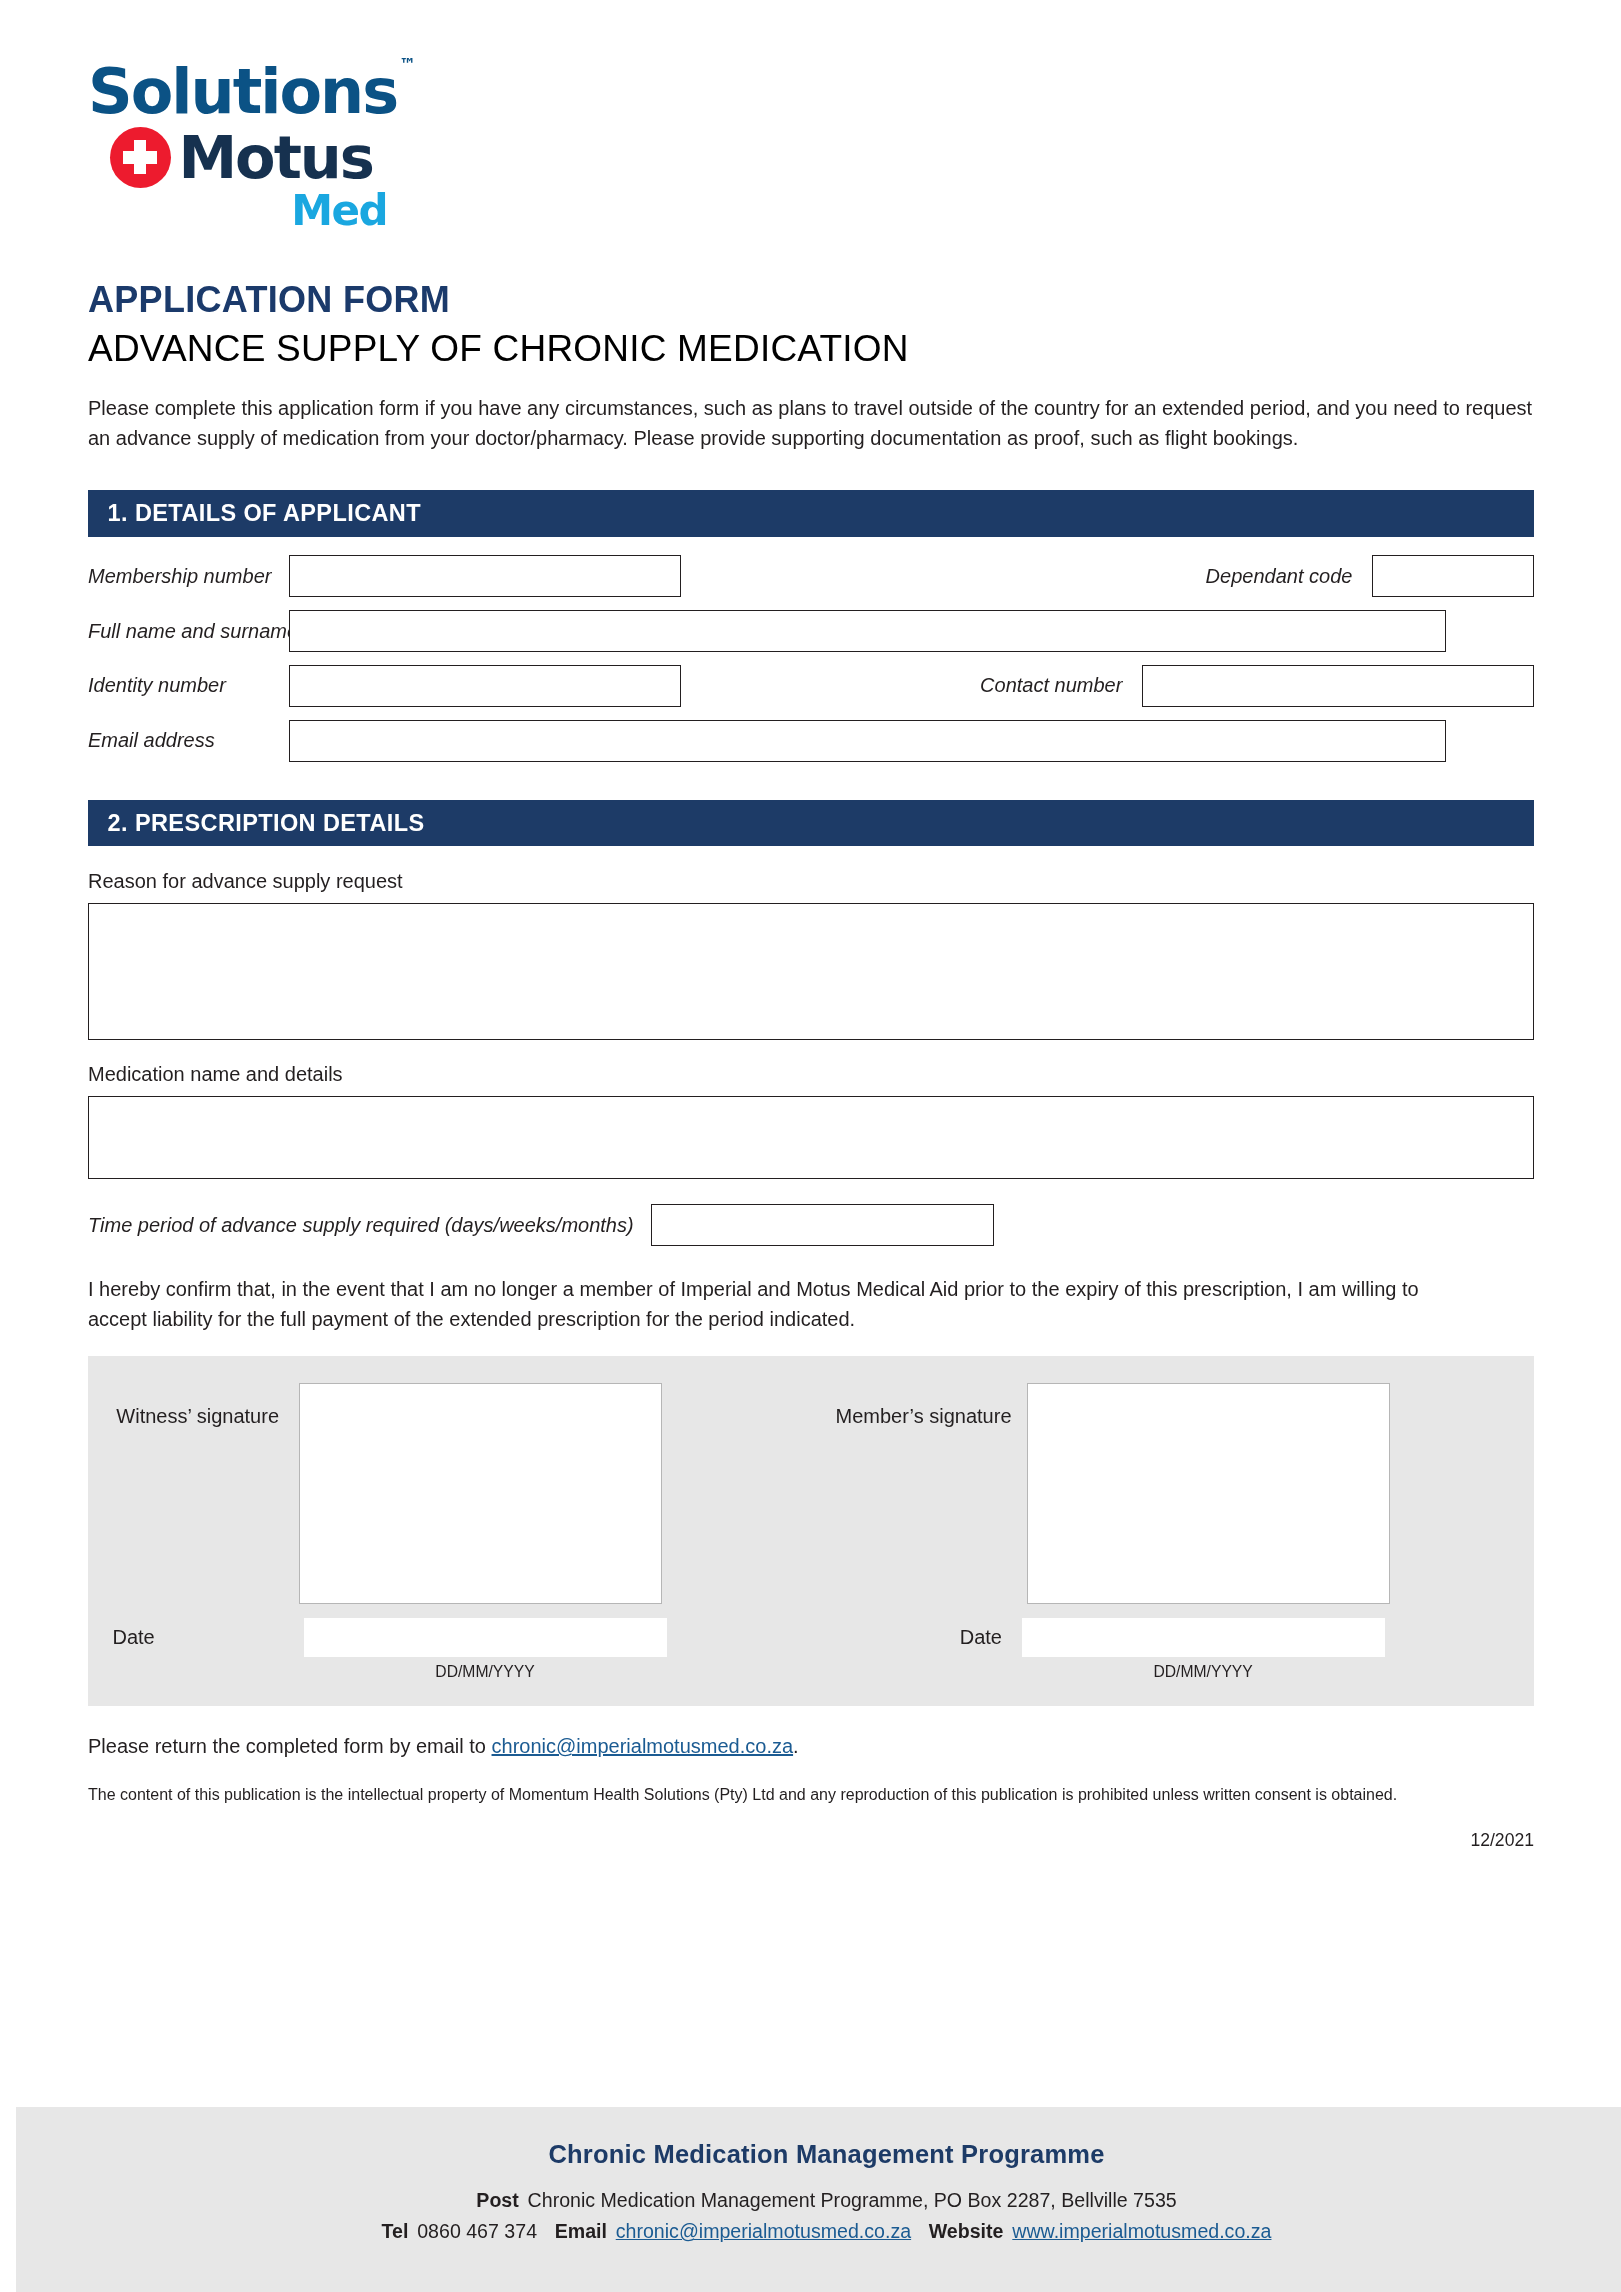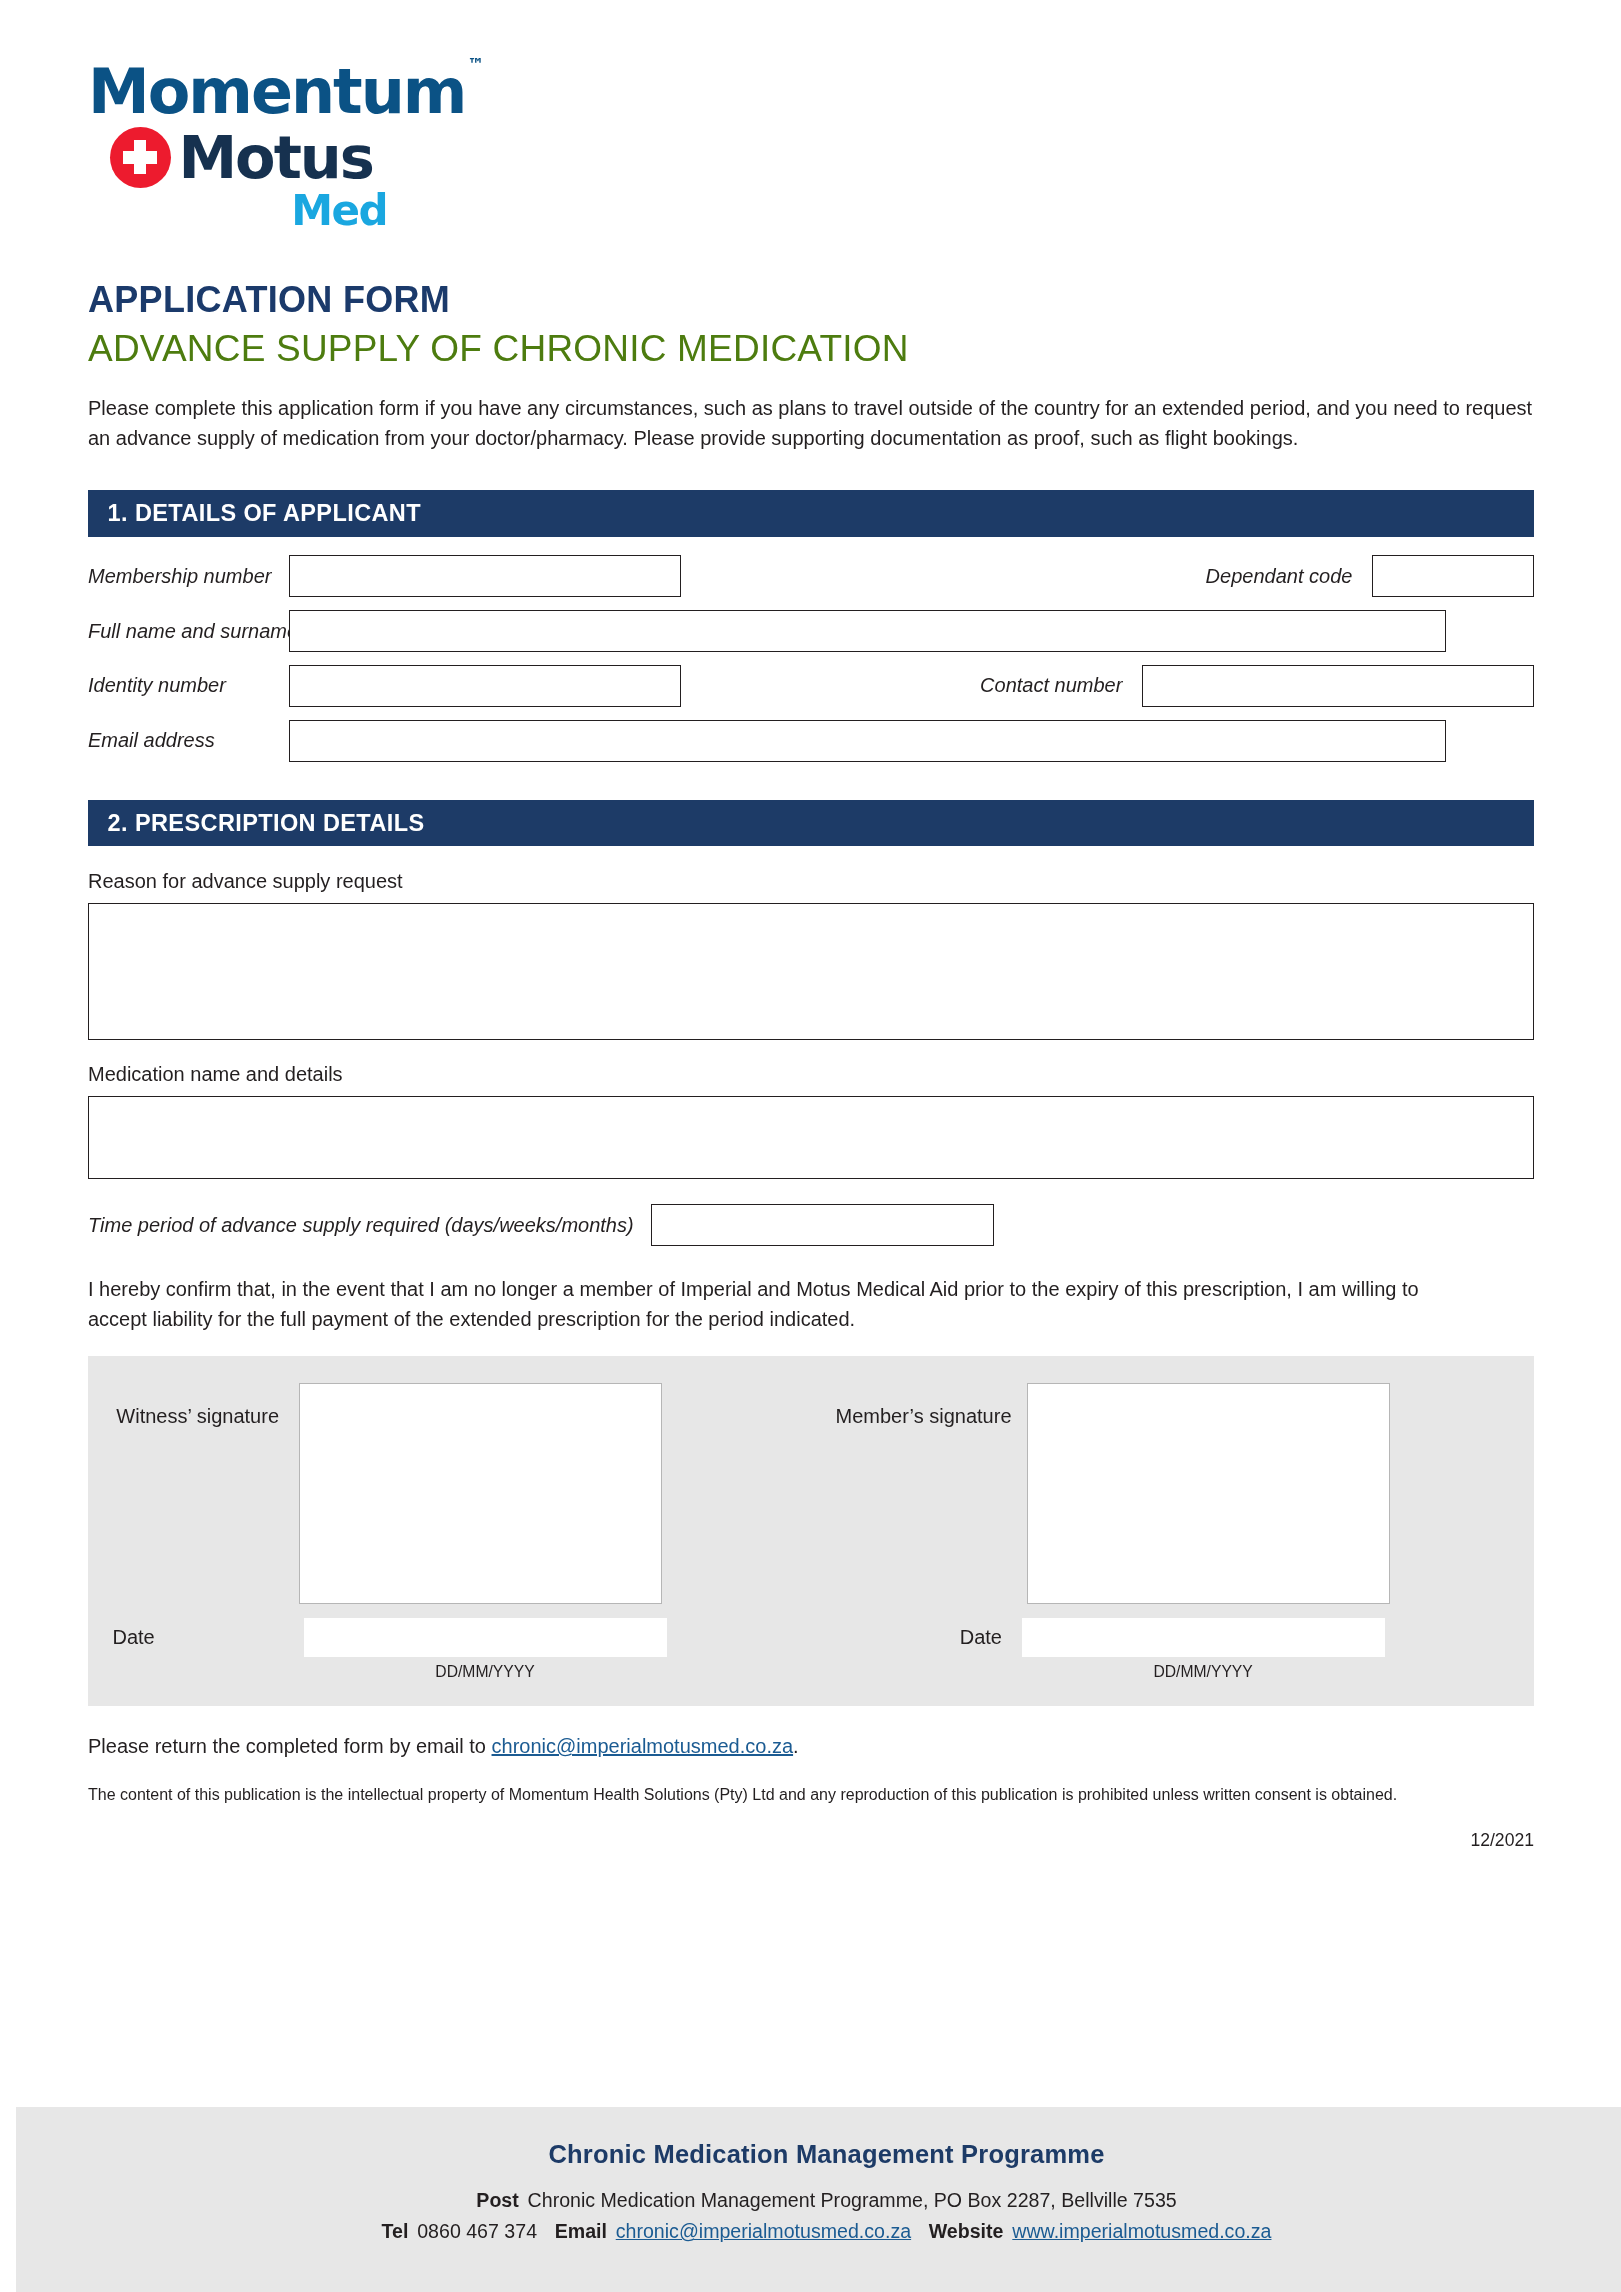--- a/index.html
+++ b/index.html
@@ -110,21 +110,21 @@
     font-family: "Liberation Sans Narrow", "Liberation Sans", sans-serif;
     font-weight: bold;
     font-size: 36px;
     color: #1b3a6b;
     letter-spacing: 0.3px;
     margin-top: 21.6px;
   }
   .title-sub {
     font-family: "Liberation Sans Narrow", "Liberation Sans", sans-serif;
     font-size: 37px;
-    color: #4d7c0f;
+    color: #000000;
     letter-spacing: 0.2px;
     margin-top: 7.8px;
     font-weight: 400;
   }
   .intro {
     font-size: 20px;
     line-height: 1.47;
     margin-top: 24px;
     max-width: 1446px;
     color: #231f20;
@@ -328,21 +328,21 @@
   .footer-line .link { color: #1b5b92; text-decoration: underline; }
   .sp { display: inline-block; width: 8.8px; }
 </style>
 </head>
 <body>
 
 <div class="page">
   <div class="content">
 
     <div class="logo-block">
-      <div class="logo-imperial"><span>Momentum</span><span class="logo-tm">™</span></div>
+      <div class="logo-imperial"><span>Solutions</span><span class="logo-tm">™</span></div>
       <div class="logo-row2">
         <div class="logo-cross-wrap"></div>
         <div class="logo-motus">Motus</div>
       </div>
       <div class="logo-med">Med</div>
     </div>
 
     <div class="title-main">APPLICATION FORM</div>
     <div class="title-sub">ADVANCE SUPPLY OF CHRONIC MEDICATION</div>
     <div class="intro">Please complete this application form if you have any circumstances, such as plans to travel outside of the country for an extended period, and you need to request an advance supply of medication from your doctor/pharmacy. Please provide supporting documentation as proof, such as flight bookings.</div>

